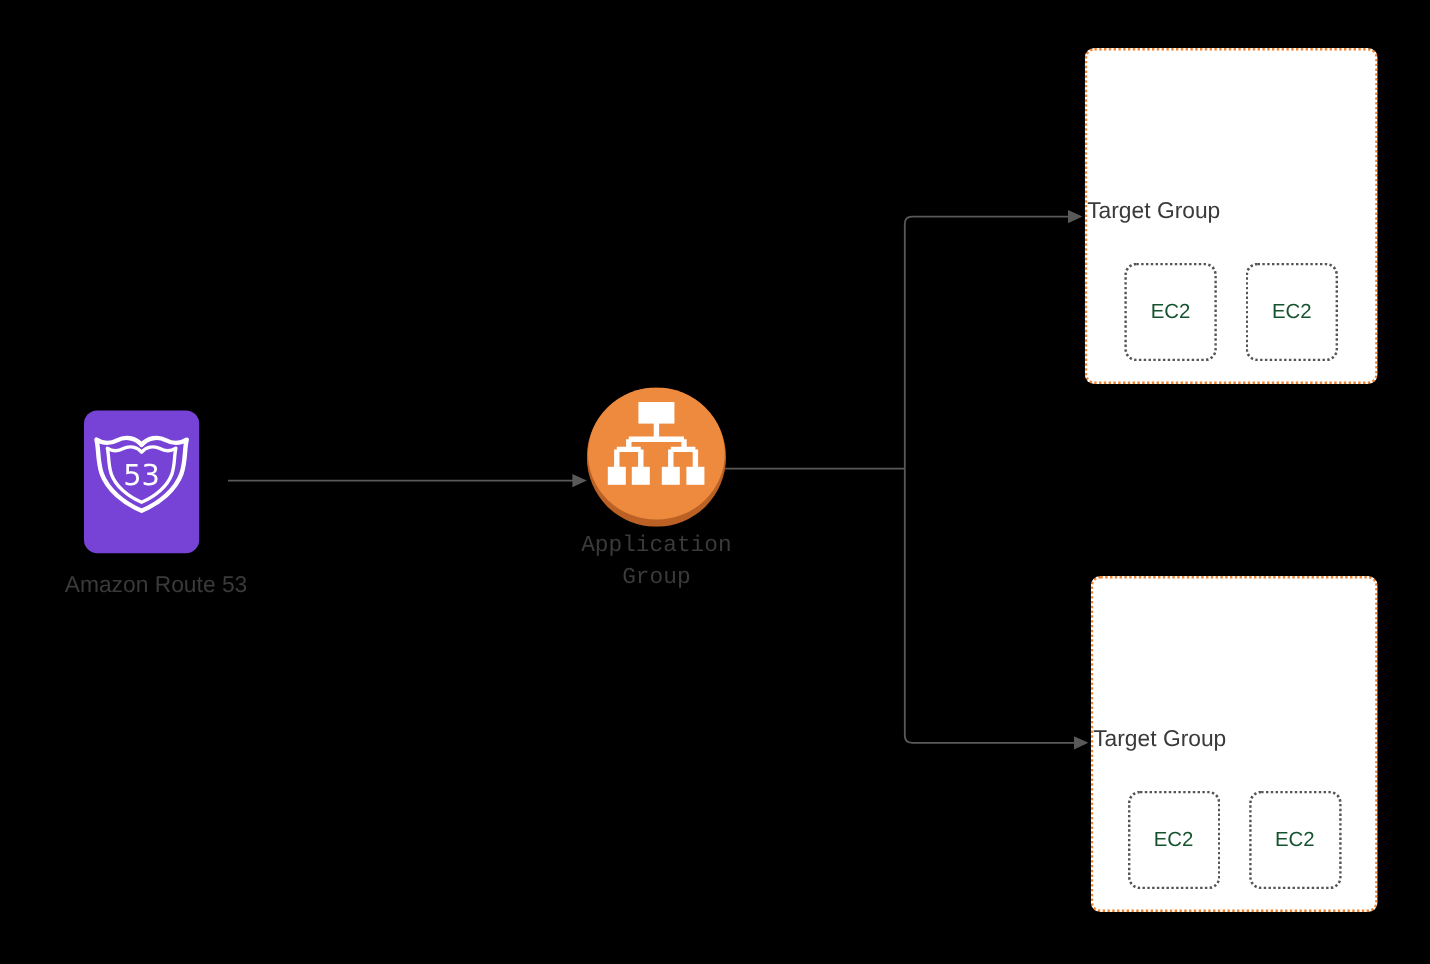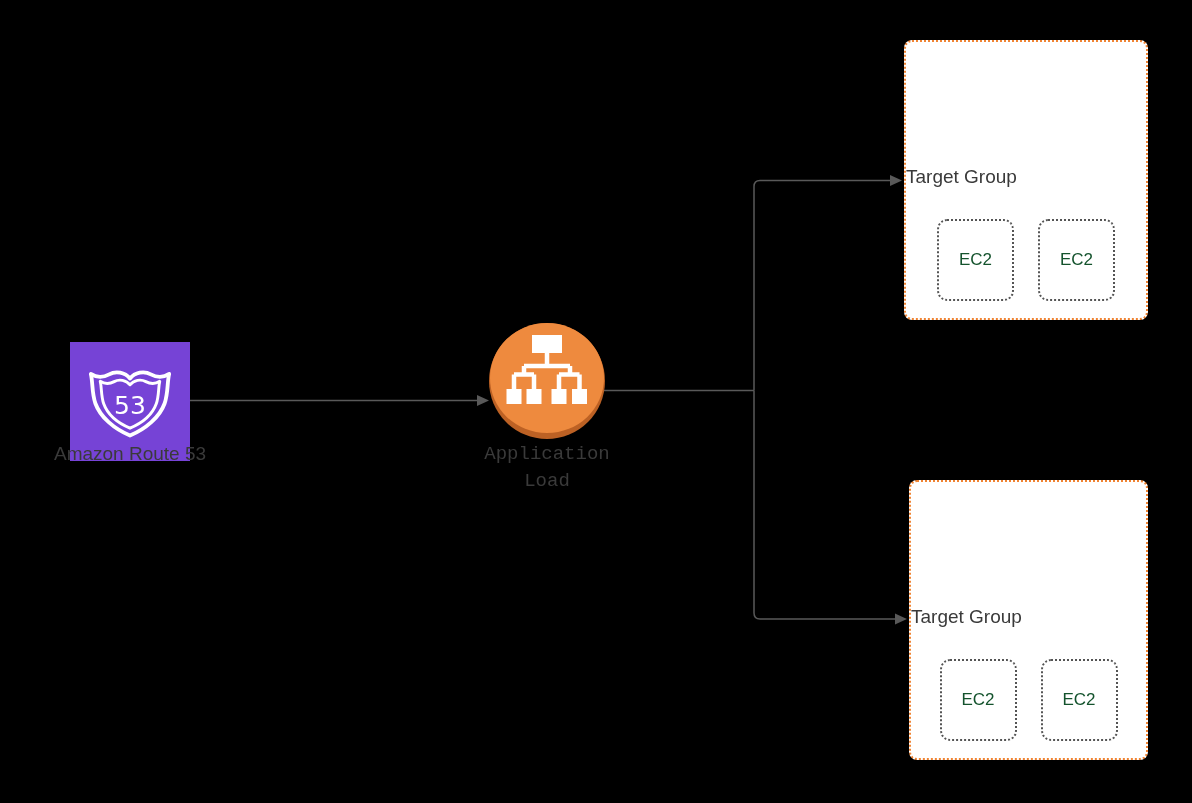--- a/index.html
+++ b/index.html
@@ -6,22 +6,22 @@
   .canvas{
     position:relative;width:1192px;height:803px;background:#000000;
     overflow:hidden;font-family:"Liberation Sans","DejaVu Sans",sans-serif;
   }
   .layer{position:absolute;left:0;top:0;}
   .node-label{
     position:absolute;color:#3A3A3A;font-size:19px;line-height:27px;
     text-align:center;white-space:nowrap;
   }
   .r53-square{
-    position:absolute;left:70px;top:342px;width:120px;height:119px;
-    background:#7643D6;display:flex;align-items:flex-end;justify-content:center;
+    position:absolute;left:70px;top:342px;width:96px;height:119px;
+    background:#7643D6;display:flex;align-items:center;justify-content:center;border-radius:11px;
   }
   .alb-icon{position:absolute;left:489px;top:323px;width:116px;height:116px;}
   .tg-box{
     position:absolute;background:#FFFFFF;border:2px dotted #F08433;
     border-radius:8px;box-sizing:border-box;
   }
   .tg-top{left:904px;top:40px;width:244px;height:280px;}
   .tg-bottom{left:909px;top:480px;width:239px;height:280px;}
   .tg-title{
     position:absolute;top:124px;left:0;right:0;text-align:left;
@@ -66,41 +66,41 @@
                  C79,81.5 95.5,67.5 101.5,51 C106,38 104.5,25 107,15.5
                  C100,20 91.5,19.5 85,16 C77,11.5 66,13.5 60,21 Z"></path>
         <path d="M60,21 C54,13.5 43,11.5 35,16 C28.5,19.5 20,20 13,15.5
                  C15.5,25 14,38 18.5,51 C24.5,67.5 41,81.5 60,89.5
                  C79,81.5 95.5,67.5 101.5,51 C106,38 104.5,25 107,15.5
                  C100,20 91.5,19.5 85,16 C77,11.5 66,13.5 60,21 Z" transform="translate(60,52.5) scale(0.76) translate(-60,-52.5)"></path>
       </g>
       <text x="60" y="63" text-anchor="middle" font-size="30" fill="#FFFFFF" font-family="'DejaVu Sans',sans-serif">53</text>
     </svg>
   </div>
-  <div class="node-label" style="left:30px;top:440px;width:200px;">Amazon Route 53</div>
+  <div class="node-label" style="left:30px;top:474px;width:200px;">Amazon Route 53</div>
 
   <svg class="alb-icon" viewBox="0 0 116 116">
     <circle cx="58" cy="58" r="58" fill="#BC6124"></circle>
     <ellipse cx="58" cy="55" rx="57" ry="55" fill="#EE8A3E"></ellipse>
     <g stroke="#FFFFFF" stroke-width="4.5" fill="none">
       <path d="M58,29 V43 M35,43 H81 M35,43 V51.5 M81,43 V51.5
                M25,51.5 H45 M70,51.5 H90.5
                M25,51.5 V67 M45,51.5 V67 M70,51.5 V67 M90.5,51.5 V67"></path>
     </g>
     <g fill="#FFFFFF">
       <rect x="43" y="12" width="30" height="18"></rect>
       <rect x="17.5" y="66" width="15" height="15"></rect>
       <rect x="37.5" y="66" width="15" height="15"></rect>
       <rect x="62.5" y="66" width="15" height="15"></rect>
       <rect x="83" y="66" width="15" height="15"></rect>
     </g>
   </svg>
   <div class="node-label" style="left:447px;top:441px;width:200px;font-family:Liberation Mono, monospace;">
     <span class="alb-label-line">Application</span>
-    <span class="alb-label-line">Load</span>
+    <span class="alb-label-line">Group</span>
   </div>
 
   <div class="tg-box tg-top">
     <div class="tg-title">Target Group</div>
     <div class="ec2-row">
       <div class="ec2-box">EC2</div>
       <div class="ec2-box">EC2</div>
     </div>
   </div>
 

